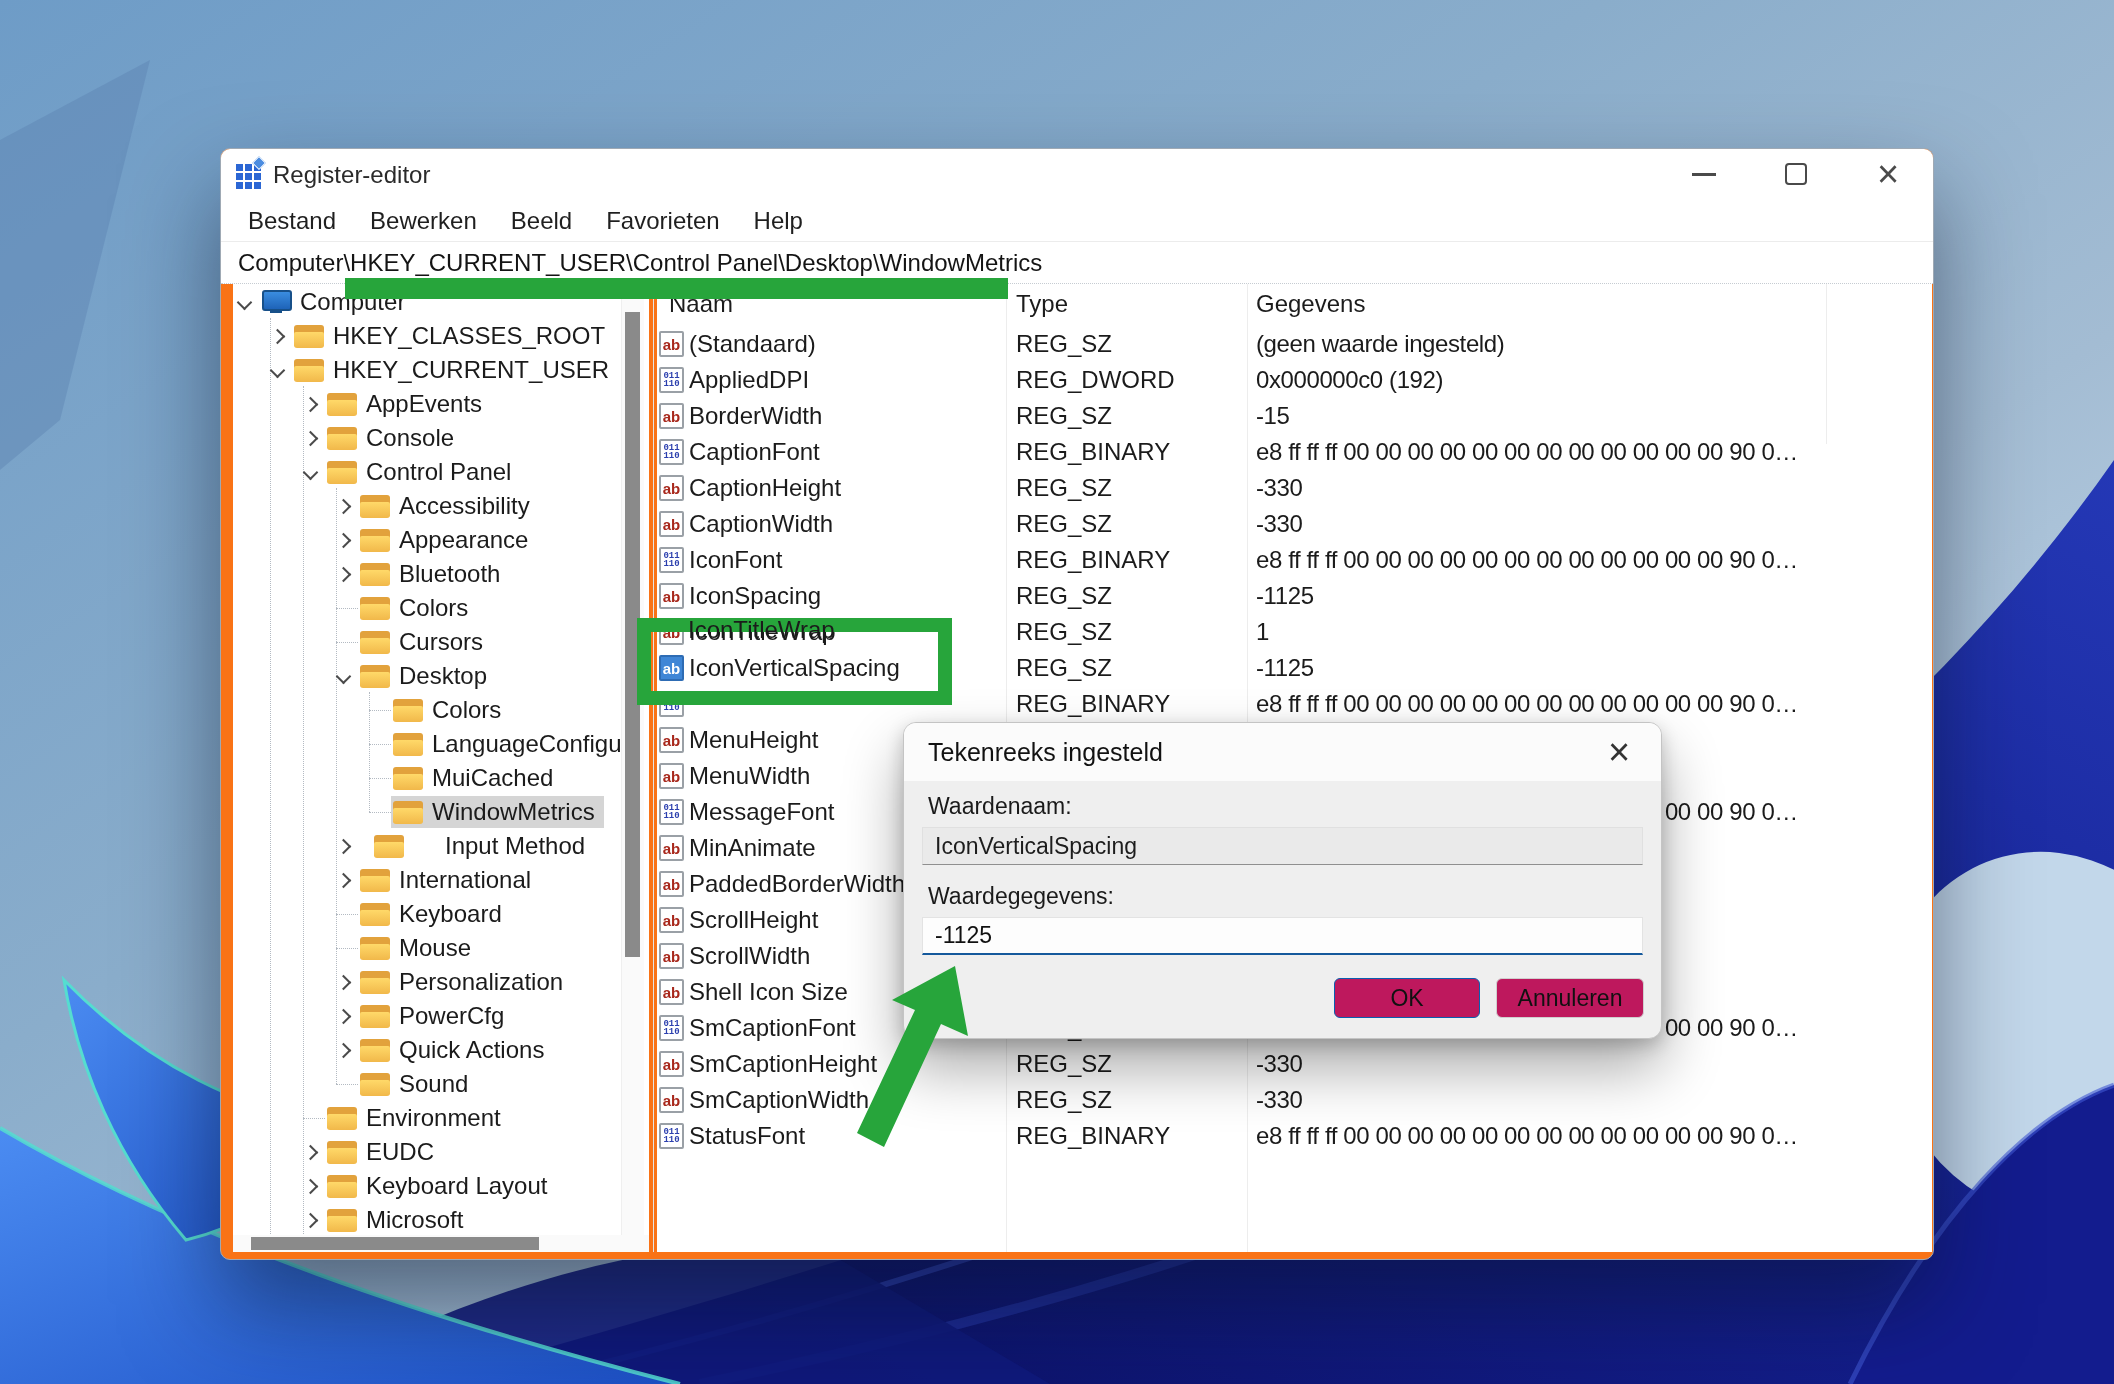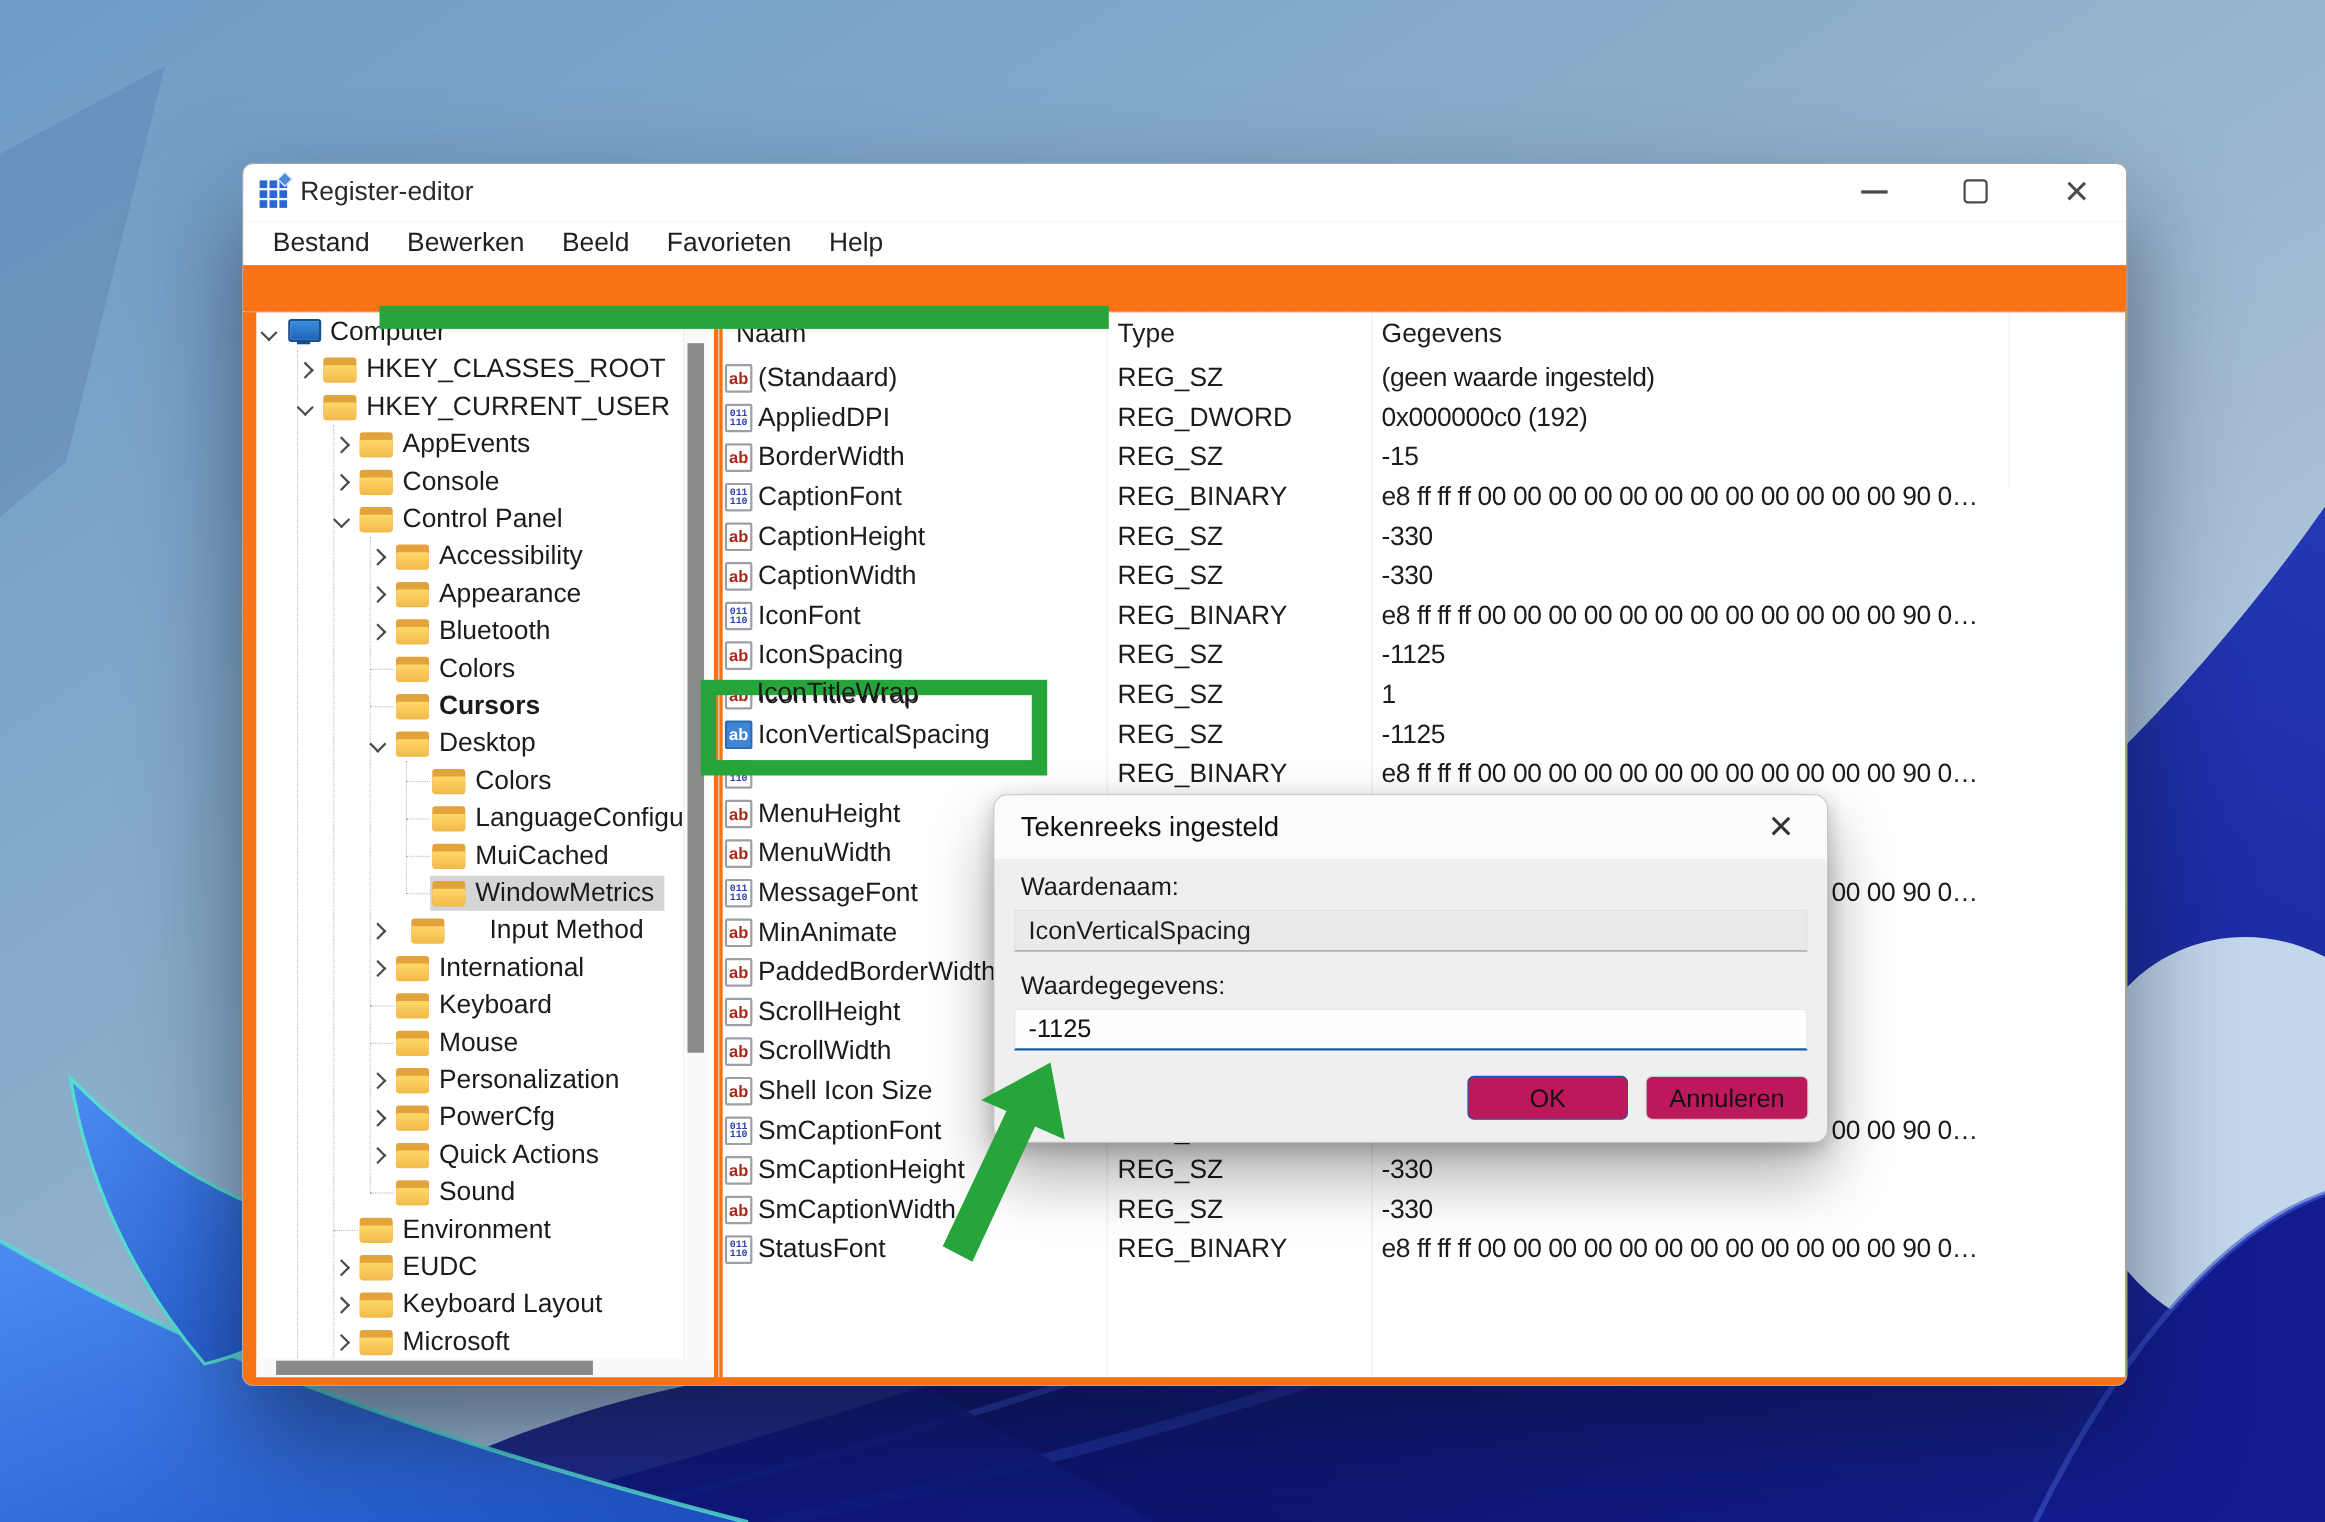--- a/index.html
+++ b/index.html
@@ -157,20 +157,23 @@
     </div>
 
     <div class="menubar" id="menu-items">
         <span class="menu-item">Bestand</span>
         <span class="menu-item">Bewerken</span>
         <span class="menu-item">Beeld</span>
         <span class="menu-item">Favorieten</span>
         <span class="menu-item">Help</span>
       </div>
 
+    <div class="addressbar">
+      <span>Computer\HKEY_CURRENT_USER\Control Panel\Desktop\WindowMetrics</span>
+    </div>
     <div class="content-top-line"></div>
 
     <div id="tree">
       <div class="guide" style="left:37px;top:34px;height:918px;"></div>
       <div class="guide" style="left:70px;top:102px;height:850px;"></div>
       <div class="guide" style="left:103px;top:204px;height:596px;"></div>
       <div class="guide" style="left:136px;top:408px;height:120px;"></div>
       <div id="tree-rows">
           <div class="trow" style="top: 1px;">
             <i class="cv cv-down" style="left: 6px;"></i>
@@ -237,21 +240,21 @@
           </div>
           <div class="trow" style="top: 307px;">
             <i class="stub" style="left: 103px;"></i>
             <span class="node" style="left: 125px;">
               <span class="icon-folder"></span>
               <span class="tlabel">Colors</span>
             </span>
           </div>
           <div class="trow" style="top: 341px;">
             <i class="stub" style="left: 103px;"></i>
-            <span class="node" style="left: 125px; font-weight: bold;">
+            <span class="node" style="left: 125px;">
               <span class="icon-folder"></span>
               <span class="tlabel">Cursors</span>
             </span>
           </div>
           <div class="trow" style="top: 375px;">
             <i class="cv cv-down" style="left: 105px;"></i>
             <span class="node" style="left: 125px;">
               <span class="icon-folder"></span>
               <span class="tlabel">Desktop</span>
             </span>

